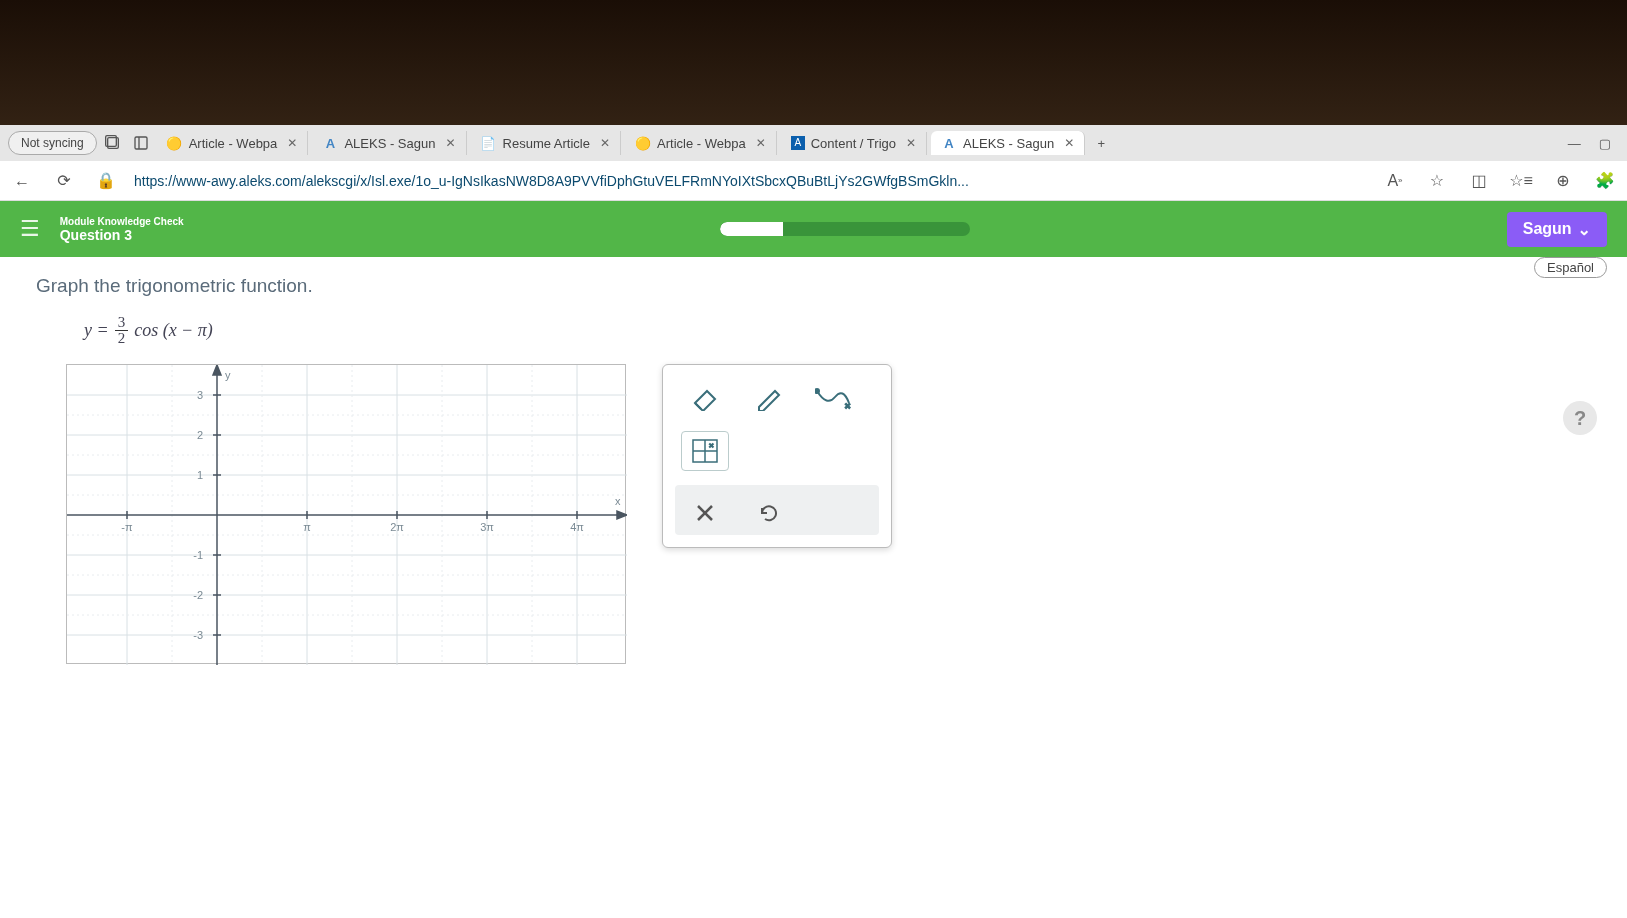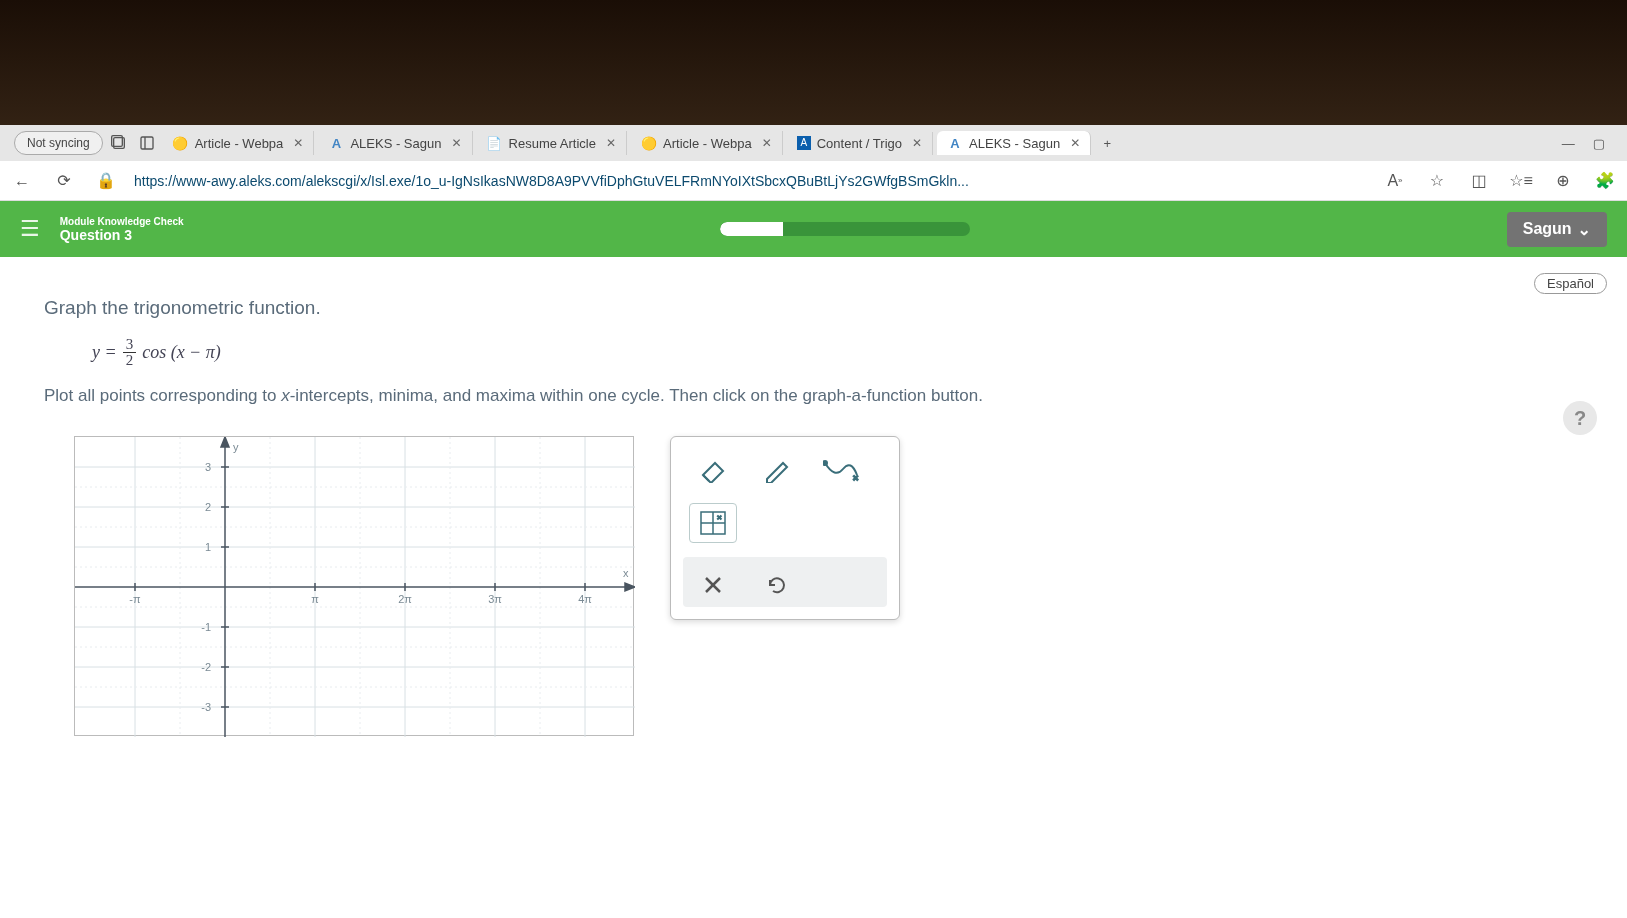--- a/index.html
+++ b/index.html
@@ -22,21 +22,21 @@
   left: 0;
   right: 0;
   bottom: 0;
   background: #f4f4f4;
 }
 .tabbar {
   height: 36px;
   display: flex;
   align-items: center;
   background: #e6e6e6;
-  padding: 0 14px;
+  padding: 0 8px;
   gap: 4px;
   font-size: 13px;
   color: #444;
 }
 .sync-pill {
   padding: 4px 12px;
   border: 1px solid #aaa;
   border-radius: 16px;
   background: #f0f0f0;
   font-size: 12px;
@@ -89,41 +89,40 @@
 .hdr-sub { font-size: 14px; font-weight: 600; }
 .progress-wrap { flex:1; display:flex; justify-content:center; }
 .progress {
   width: 250px; height: 14px; border-radius: 8px;
   background: #39943a;
   overflow: hidden;
   position: relative;
 }
 .progress-fill { height:100%; background:#fff; width:25%; border-radius:8px 0 0 8px;}
 .user-btn {
-  background: #737373;
+  background: #8b5cf6;
   padding: 8px 16px;
   border-radius: 4px;
   font-size: 16px;
   font-weight: 600;
   display:flex; align-items:center; gap:6px;
 }
 .espanol {
   position: absolute;
-  top: 72px; right: 20px;
+  top: 56px; right: 20px;
   border: 1px solid #999;
   border-radius: 14px;
   padding: 2px 12px;
   font-size: 13px;
   color: #444;
   background:#fff;
 }
 .content {
-  padding: 40px 36px 20px 36px;
+  padding: 18px 36px 20px 36px;
   color: #556;
-  margin-left: 8px;
 }
 .q-title { font-size: 19px; color:#5a6b7a; margin-bottom: 18px;}
 .formula { margin: 8px 0 18px 48px; font-family: Georgia, serif; font-style: italic; font-size: 18px; color:#445; display:flex; align-items:center; gap:2px;}
 .frac { display:inline-flex; flex-direction:column; align-items:center; font-style:normal; font-size:15px; line-height:1; margin:0 4px;}
 .frac .num { border-bottom:1px solid #333; padding:0 3px;}
 .frac .den { padding:0 3px;}
 .instr { font-size: 17px; color:#5a6b7a; margin-bottom: 30px;}
 .instr .xvar { font-style: italic;}
 .help-circle {
   position:absolute; right:30px; top: 200px;
@@ -252,23 +251,20 @@
       <div class="content">
         <div class="q-title">Graph the trigonometric function.</div>
         <div class="formula">
           <span>y =</span>
           <span class="frac">
             <span class="num">3</span>
             <span class="den">2</span>
           </span>
           <span>cos (x − π)</span>
         </div>
-        <div class="instr">
-          <span>Plot all points corresponding to </span><span class="xvar">x</span><span>-intercepts, minima, and maxima within one cycle. Then click on the graph-a-function button.</span>
-        </div>
 
         <div class="help-circle">?</div>
 
         <div class="graph-row">
           <div class="graph">
             <svg width="560" height="300" viewBox="0 0 560 300">
 
               <g stroke="#d8e0e4" stroke-width="1">
                 <line x1="0" y1="30" x2="560" y2="30"></line>
                 <line x1="0" y1="70" x2="560" y2="70"></line>

